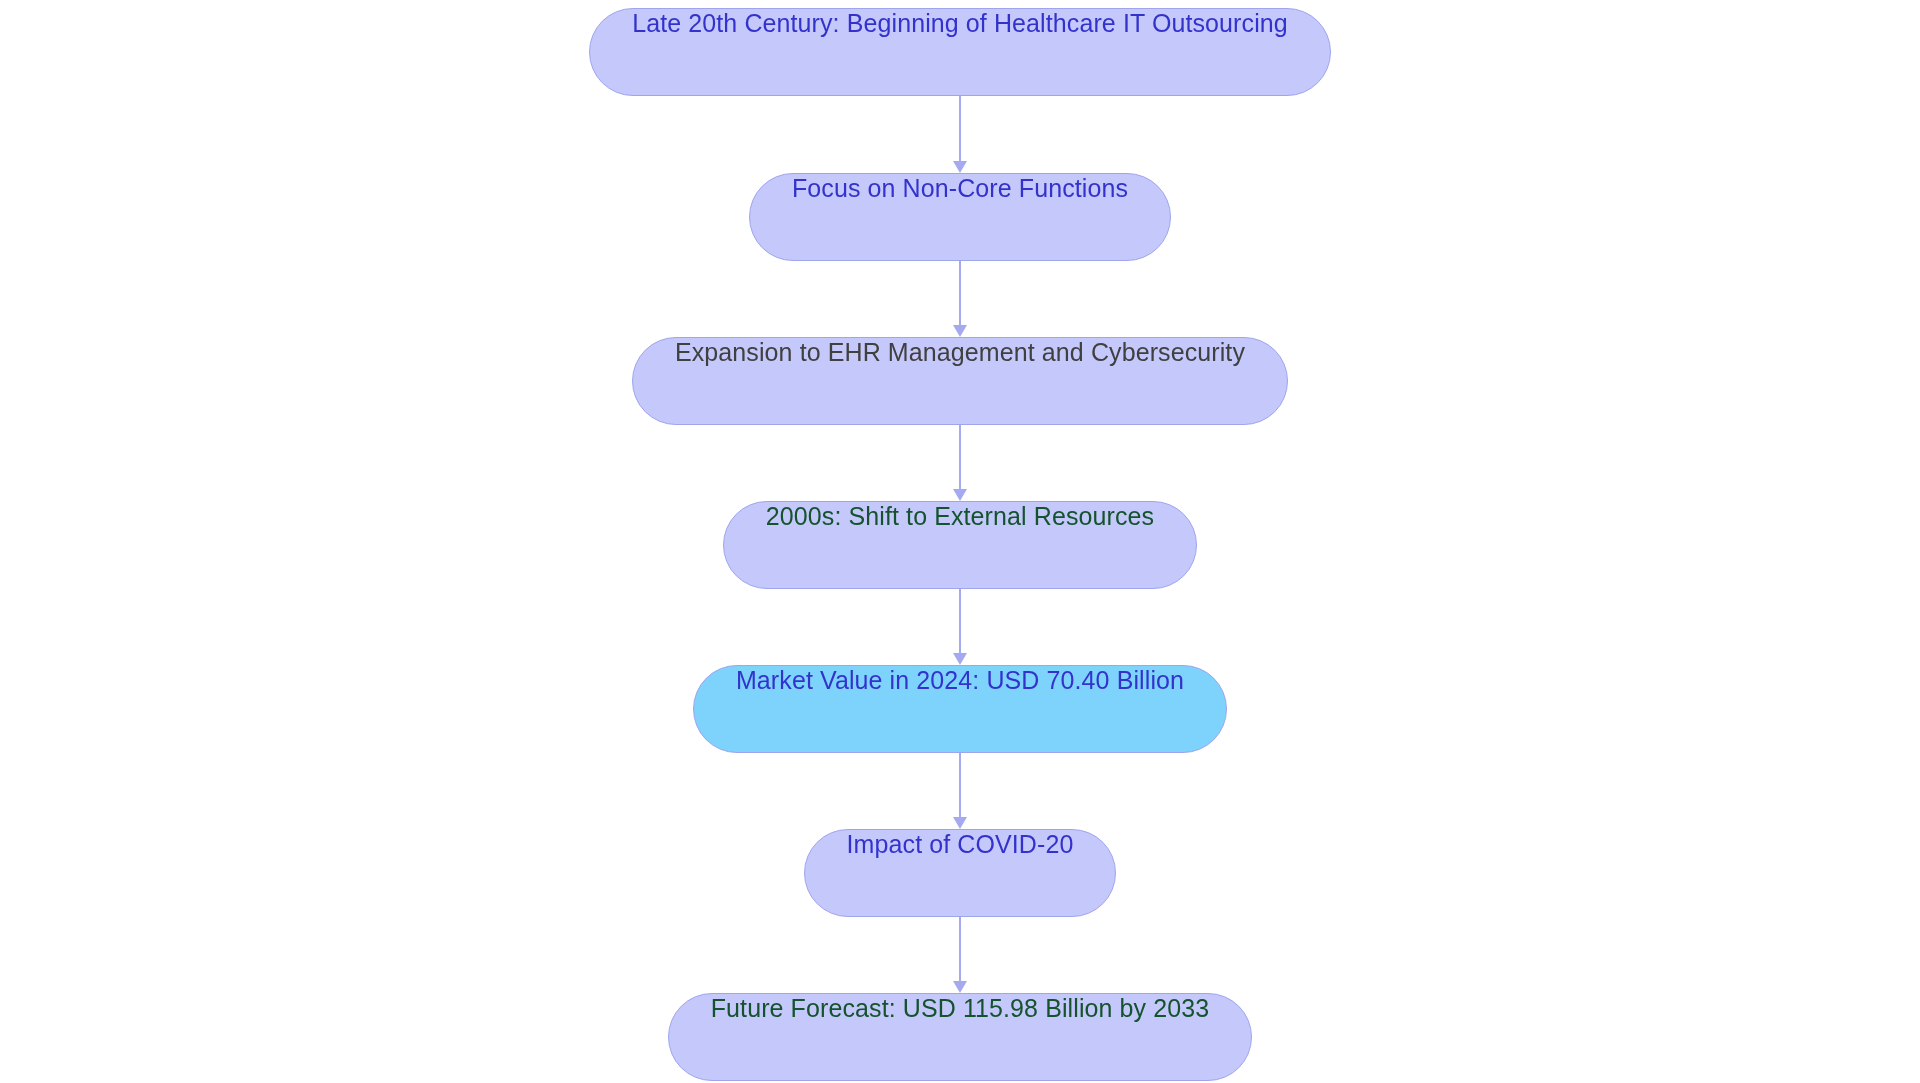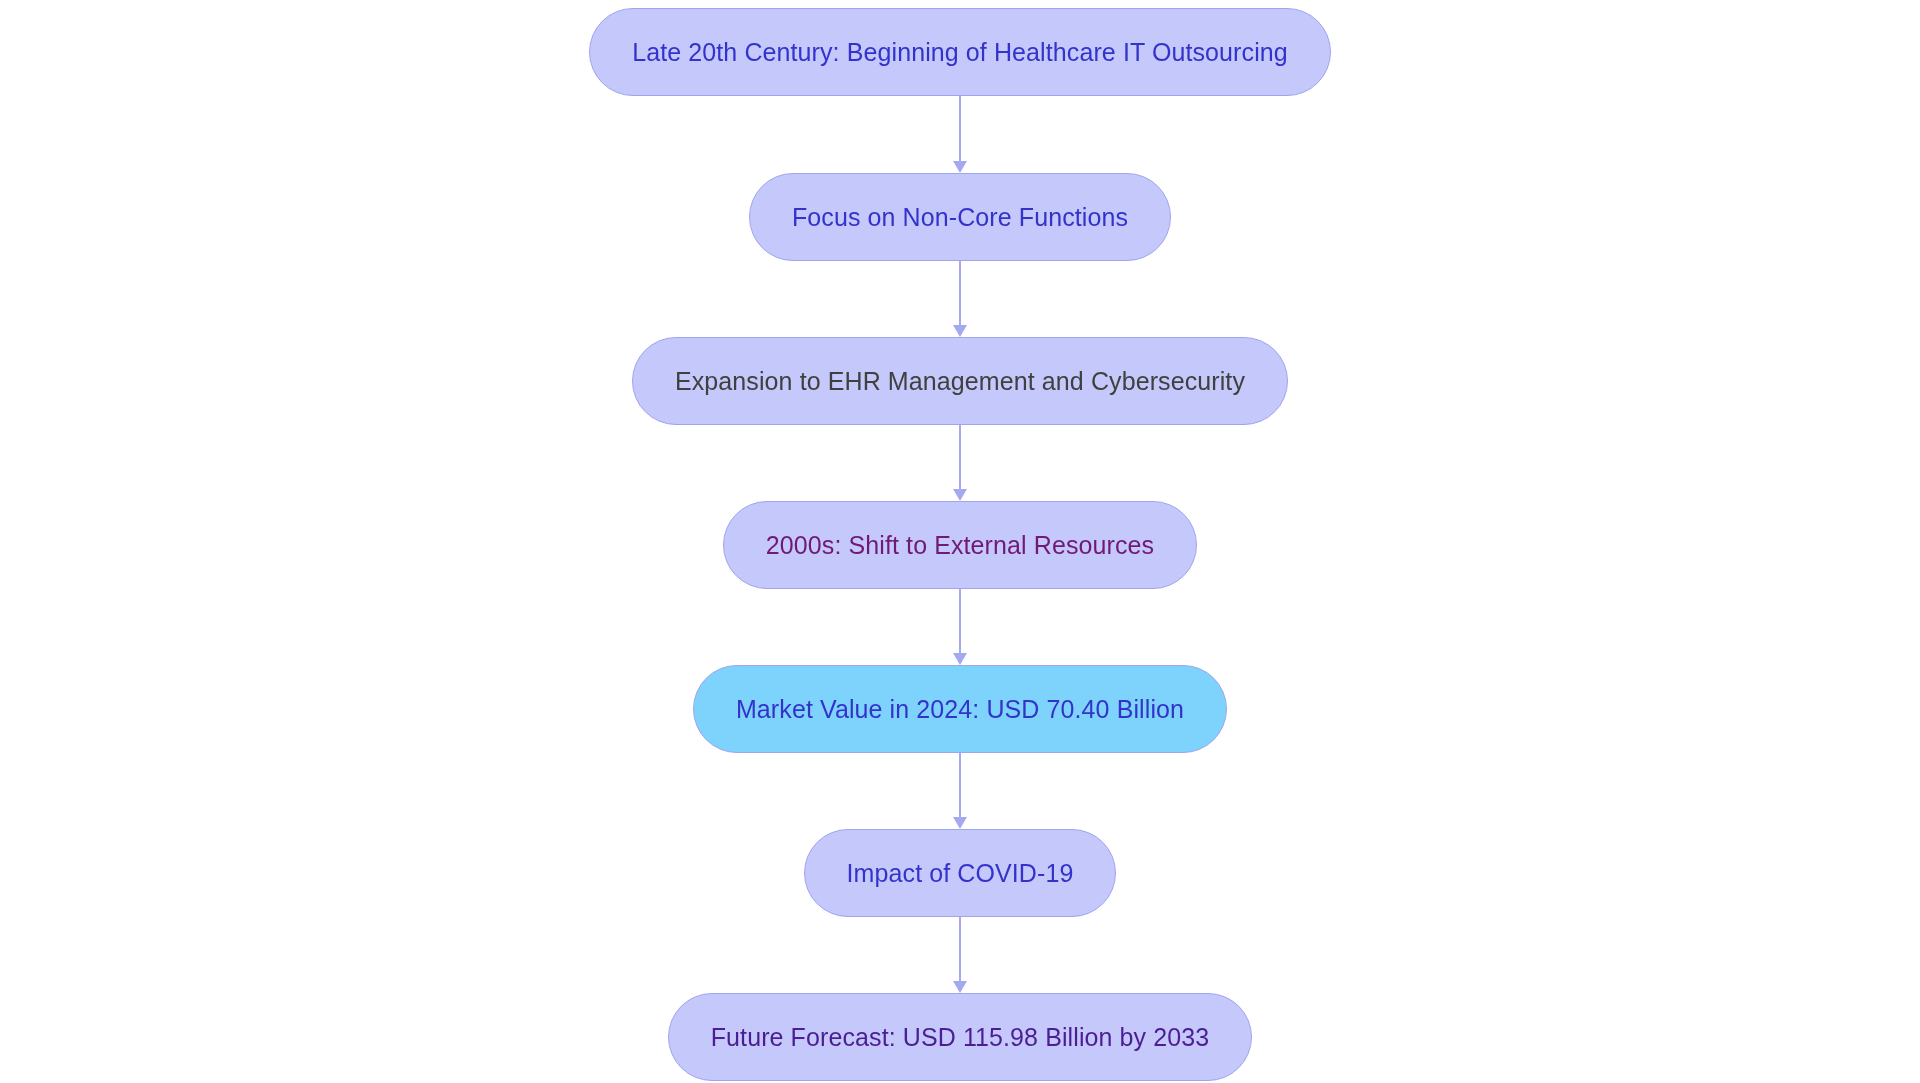--- a/index.html
+++ b/index.html
@@ -28,31 +28,31 @@
     width: 1920px;
     height: 1083px;
     display: flex;
     flex-direction: column;
     align-items: center;
   }
 
   .flow-node {
     box-sizing: border-box;
     display: flex;
-    align-items: center;
+    align-items: flex-start;
     justify-content: center;
     background: #c5c8fb;
     border: 1.6px solid #9fa4ee;
     border-radius: 46px;
     color: #3333cc;
     font-size: 25px;
     font-weight: 400;
     letter-spacing: 0.1px;
     white-space: nowrap;
-    padding: 8px 42px;
+    padding: 0 42px;
     height: 88px;
     flex: 0 0 auto;
   }
 
   .node-label {
     pointer-events: none;
   }
 
   
   .flow-connector {
@@ -116,45 +116,45 @@
 
     <div class="flow-node" style="background: rgb(197, 200, 251); border-color: rgb(159, 164, 238); color: #404040;">
       <span class="node-label">Expansion to EHR Management and Cybersecurity</span>
     </div>
 
     <div class="flow-connector gap-c">
       <div class="connector-stem" style="background: rgb(165, 170, 240);"></div>
       <div class="connector-head" style="border-top-color: rgb(165, 170, 240);"></div>
     </div>
 
-    <div class="flow-node" style="background: rgb(197, 200, 251); border-color: rgb(159, 164, 238); color: #701a75;">
+    <div class="flow-node" style="background: rgb(197, 200, 251); border-color: rgb(159, 164, 238); color: #14532d;">
       <span class="node-label">2000s: Shift to External Resources</span>
     </div>
 
     <div class="flow-connector gap-d">
       <div class="connector-stem" style="background: rgb(165, 170, 240);"></div>
       <div class="connector-head" style="border-top-color: rgb(165, 170, 240);"></div>
     </div>
 
     <div class="flow-node" style="background: #7dd3fc; border-color: rgb(159, 164, 238); color: rgb(51, 51, 204);">
       <span class="node-label">Market Value in 2024: USD 70.40 Billion</span>
     </div>
 
     <div class="flow-connector gap-e">
       <div class="connector-stem" style="background: rgb(165, 170, 240);"></div>
       <div class="connector-head" style="border-top-color: rgb(165, 170, 240);"></div>
     </div>
 
     <div class="flow-node" style="background: rgb(197, 200, 251); border-color: rgb(159, 164, 238); color: rgb(51, 51, 204);">
-      <span class="node-label">Impact of COVID-19</span>
+      <span class="node-label">Impact of COVID-20</span>
     </div>
 
     <div class="flow-connector gap-f">
       <div class="connector-stem" style="background: rgb(165, 170, 240);"></div>
       <div class="connector-head" style="border-top-color: rgb(165, 170, 240);"></div>
     </div>
 
-    <div class="flow-node" style="background: rgb(197, 200, 251); border-color: rgb(159, 164, 238); color: #4c1d95;">
+    <div class="flow-node" style="background: rgb(197, 200, 251); border-color: rgb(159, 164, 238); color: #14532d;">
       <span class="node-label">Future Forecast: USD 115.98 Billion by 2033</span>
     </div>
 
   </div>
 </div>
 
 </body></html>

